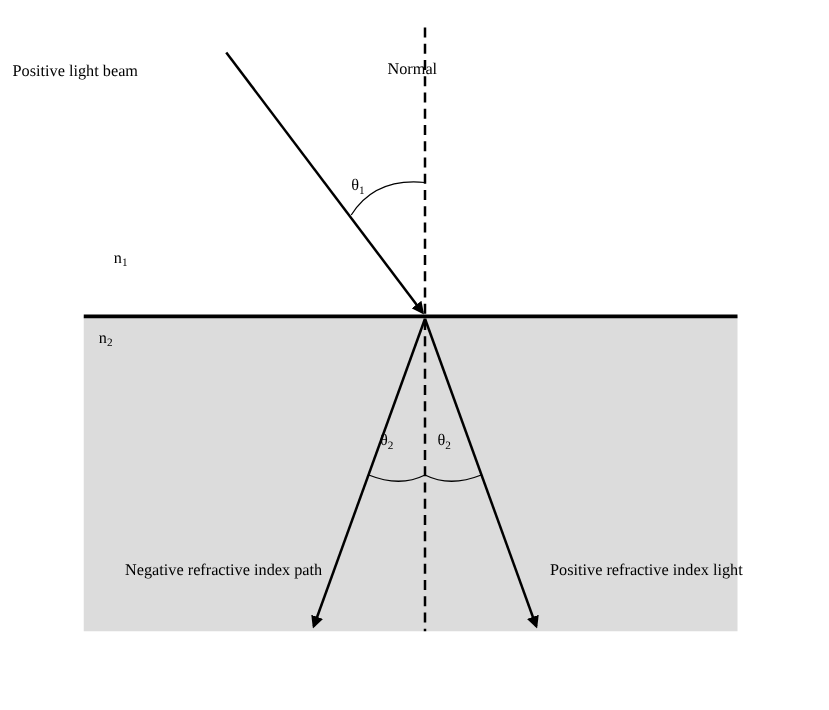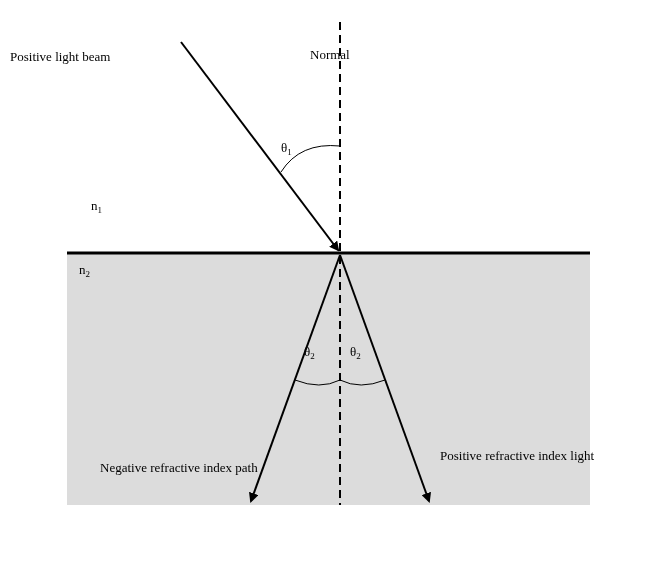--- a/index.html
+++ b/index.html
@@ -43,14 +43,14 @@
 <div class="lbl" style="left:10px; top:49px;">Positive light beam</div>
 
 <div class="lbl" style="left:281px; top:140px;"><span class="sym">θ</span><span class="sub">1</span></div>
 
 <div class="lbl" style="left:91px; top:198px;"><span>n</span><span class="sub">1</span></div>
 <div class="lbl" style="left:79px; top:262px;"><span>n</span><span class="sub">2</span></div>
 
 <div class="lbl" style="left:304px; top:344px;"><span class="sym">θ</span><span class="sub">2</span></div>
 <div class="lbl" style="left:350px; top:344px;"><span class="sym">θ</span><span class="sub">2</span></div>
 
-<div class="neg" style="white-space:normal;margin-top:12px;">Negative refractive index path</div>
+<div class="neg" style="white-space:normal;">Negative refractive index path</div>
 <div class="lbl" style="left:440px; top:448px;">Positive refractive index light</div>
 
 </body></html>

